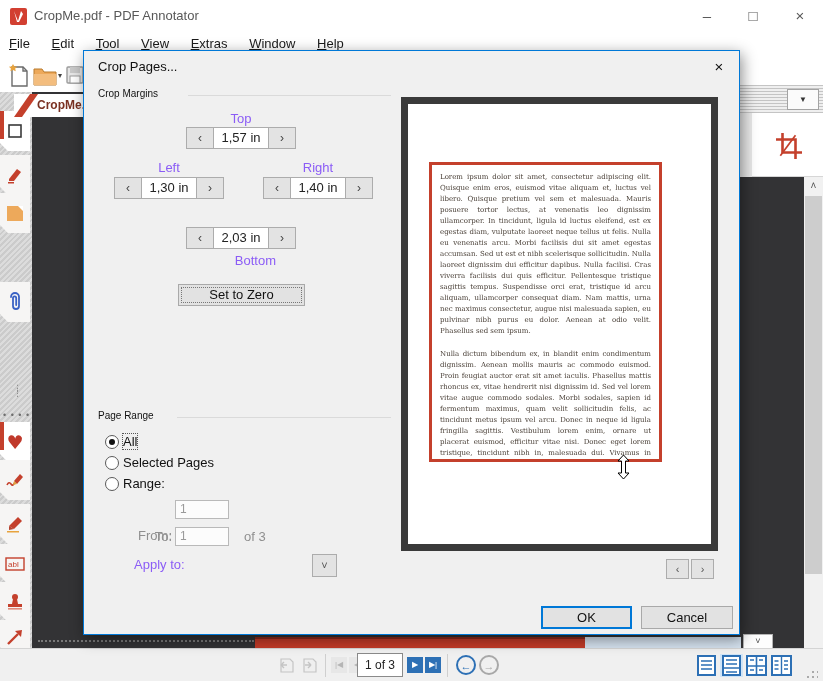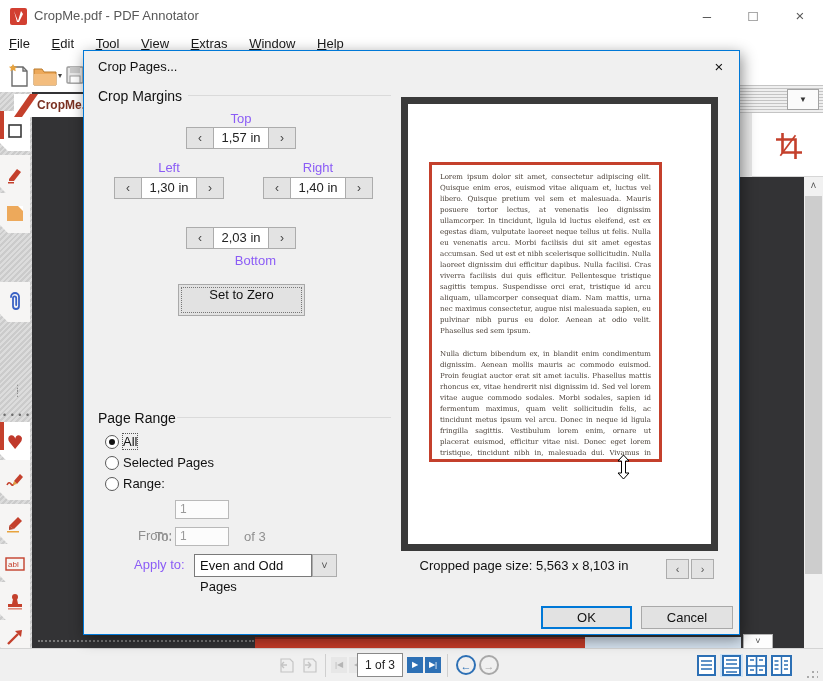--- a/index.html
+++ b/index.html
@@ -71,21 +71,21 @@
                 radial-gradient(circle at 7px 10px,#aaa 1.2px,transparent 1.4px),
                 radial-gradient(circle at 7px 5px,#aaa 1.2px,transparent 1.4px),
                 radial-gradient(circle at 12px 10px,#aaa 1.2px,transparent 1.4px),
                 radial-gradient(circle at 12px 5px,#aaa 1.2px,transparent 1.4px); }
 
   
   .dialog { left:83px; top:50px; width:657px; height:585px; background:#f0f0f0;
      border:1px solid #0078d7; box-shadow:2px 4px 14px rgba(0,0,0,.45); }
   .dlg-title { position:absolute; left:14px; top:8px; font-size:13px; color:#111; }
   .dlg-close { position:absolute; left:620px; top:4px; width:30px; height:24px; text-align:center; line-height:24px; font-size:15px; color:#111; }
-  .group-label { position:absolute; font-size:14px; color:#111; }
+  .group-label { position:absolute; font-size:10px; color:#111; }
   .group-line { position:absolute; height:1px; background:#dadada; }
   .fld-label { position:absolute; font-size:13px; color:#8b5cf6; }
   .spinner { position:absolute; width:110px; height:22px; display:flex; border:1px solid #acacac; background:#e3e3e3; }
   .sp-btn { width:26px; text-align:center; line-height:20px; color:#444; font-size:12px; }
   .sp-field { flex:1; background:#fff; border-left:1px solid #acacac; border-right:1px solid #acacac;
      text-align:center; line-height:20px; font-size:13px; }
   .btn { position:absolute; background:#e2e2e2; border:1px solid #a9a9a9; text-align:center; font-size:13px; color:#111; }
   .btn-zero { outline:1px dotted #777; outline-offset:-4px; }
   .btn-ok { border:2px solid #0078d7; }
   .radio { position:absolute; width:14px; height:14px; border:1px solid #5a5a5a; border-radius:50%; background:#fff; }
@@ -324,21 +324,21 @@
       <div class="sp-btn">›</div>
     </div>
 
     <div class="spinner" style="left:102px;top:176px">
       <div class="sp-btn">‹</div>
       <div class="sp-field">2,03 in</div>
       <div class="sp-btn">›</div>
     </div>
     <div class="fld-label" style="left:122px;top:202px;width:70px;text-align:right">Bottom</div>
 
-    <div class="btn btn-zero" style="left:94px;top:233px;width:127px;height:32px;line-height:20px">Set to Zero</div>
+    <div class="btn btn-zero" style="left:94px;top:233px;width:127px;height:22px;line-height:20px">Set to Zero</div>
 
     <div class="group-label" style="left:14px;top:359px">Page Range</div>
     <div class="group-line" style="left:93px;top:366px;width:214px"></div>
 
     <div class="radio checked" style="left:21px;top:384px"></div>
     <div class="radio-label focus-dotted" style="left:39px;top:383px">All</div>
 
     <div class="radio" style="left:21px;top:405px"></div>
     <div class="radio-label" style="left:39px;top:404px">Selected Pages</div>
 
@@ -346,36 +346,34 @@
     <div class="radio-label" style="left:39px;top:425px">Range:</div>
 
     <div class="fld-label gray-text" style="left:52px;top:477px;width:36px;text-align:right">From:</div>
     <div class="txt-field" style="left:91px;top:449px">1</div>
 
     <div class="fld-label gray-text" style="left:52px;top:478px;width:36px;text-align:right">To:</div>
     <div class="txt-field" style="left:91px;top:476px">1</div>
     <div class="fld-label gray-text" style="left:160px;top:478px">of 3</div>
 
     <div class="fld-label" style="left:50px;top:506px">Apply to:</div>
-    <div class="combo">Even and Odd Pages</div>
     <div class="combo-btn">˅</div>
 
     <div class="preview-frame">
       <div class="crop-rect">
         <div class="page-text">
           <p>Lorem ipsum dolor sit amet, consectetur adipiscing elit. Quisque enim eros, euismod vitae aliquam et, luctus vel libero. Quisque pretium vel sem et malesuada. Mauris posuere tortor lectus, at venenatis leo dignissim ullamcorper. In tincidunt, ligula id luctus eleifend, est ex egestas diam, vulputate laoreet neque tellus ut felis. Nulla eu venenatis arcu. Morbi facilisis dui sit amet egestas accumsan. Sed ut est et nibh scelerisque sollicitudin. Nulla laoreet dignissim dui efficitur dapibus. Nulla facilisi. Cras viverra facilisis dui quis efficitur. Pellentesque tristique sagittis tempus. Suspendisse orci erat, tristique id arcu aliquam, ullamcorper consequat diam. Nam mattis, urna nec maximus consectetur, augue nisi malesuada sapien, eu pulvinar nibh purus eu dolor. Aenean at odio velit. Phasellus sed sem ipsum.</p>
           <p>Nulla dictum bibendum ex, in blandit enim condimentum dignissim. Aenean mollis mauris ac commodo euismod. Proin feugiat auctor erat sit amet iaculis. Phasellus mattis rhoncus ex, vitae hendrerit nisi dignissim id. Sed vel lorem vitae augue commodo sodales. Morbi sodales, sapien id fermentum maximus, quam velit sollicitudin felis, ac tincidunt metus ipsum vel arcu. Donec in neque id ligula fringilla sagittis. Vestibulum lorem enim, ornare ut placerat euismod, efficitur vitae nisi. Donec eget lorem tristique, tincidunt nibh in, malesuada dui. Vivamus in metus in neque ultrices facilisis. Pellentesque ultricies eleifend</p>
         </div>
       </div>
     </div>
     <svg class="resize-cursor" width="13" height="24" viewBox="0 0 13 24">
       <path d="M6.5 0 L12 6 H8.5 V18 H12 L6.5 24 L1 18 H4.5 V6 H1 Z" fill="#fff" stroke="#000" stroke-width="1"></path>
     </svg>
 
-    <div class="cropped-size">Cropped page size: 5,563 x 8,103 in</div>
     <div class="pager-btn" style="left:582px;top:508px">‹</div>
     <div class="pager-btn" style="left:607px;top:508px">›</div>
 
     <div class="btn btn-ok" style="left:457px;top:555px;width:91px;height:23px;line-height:19px">OK</div>
     <div class="btn" style="left:557px;top:555px;width:92px;height:23px;line-height:21px">Cancel</div>
   </div>
 
 </div>
 
 </body></html>

